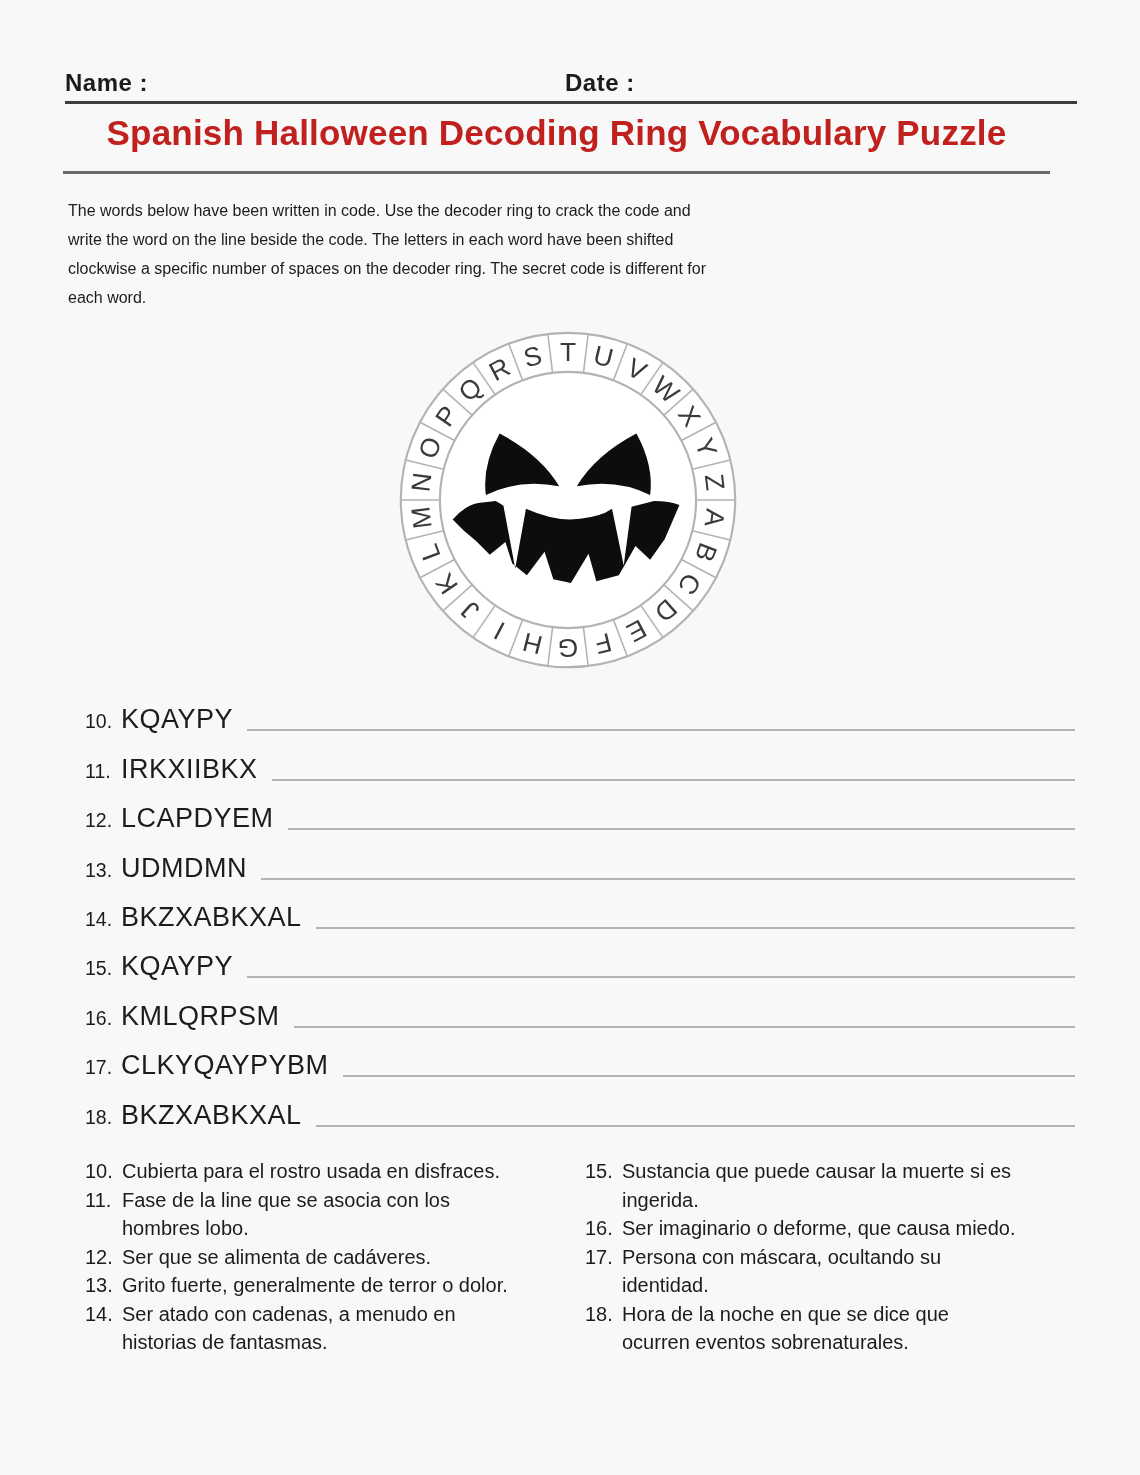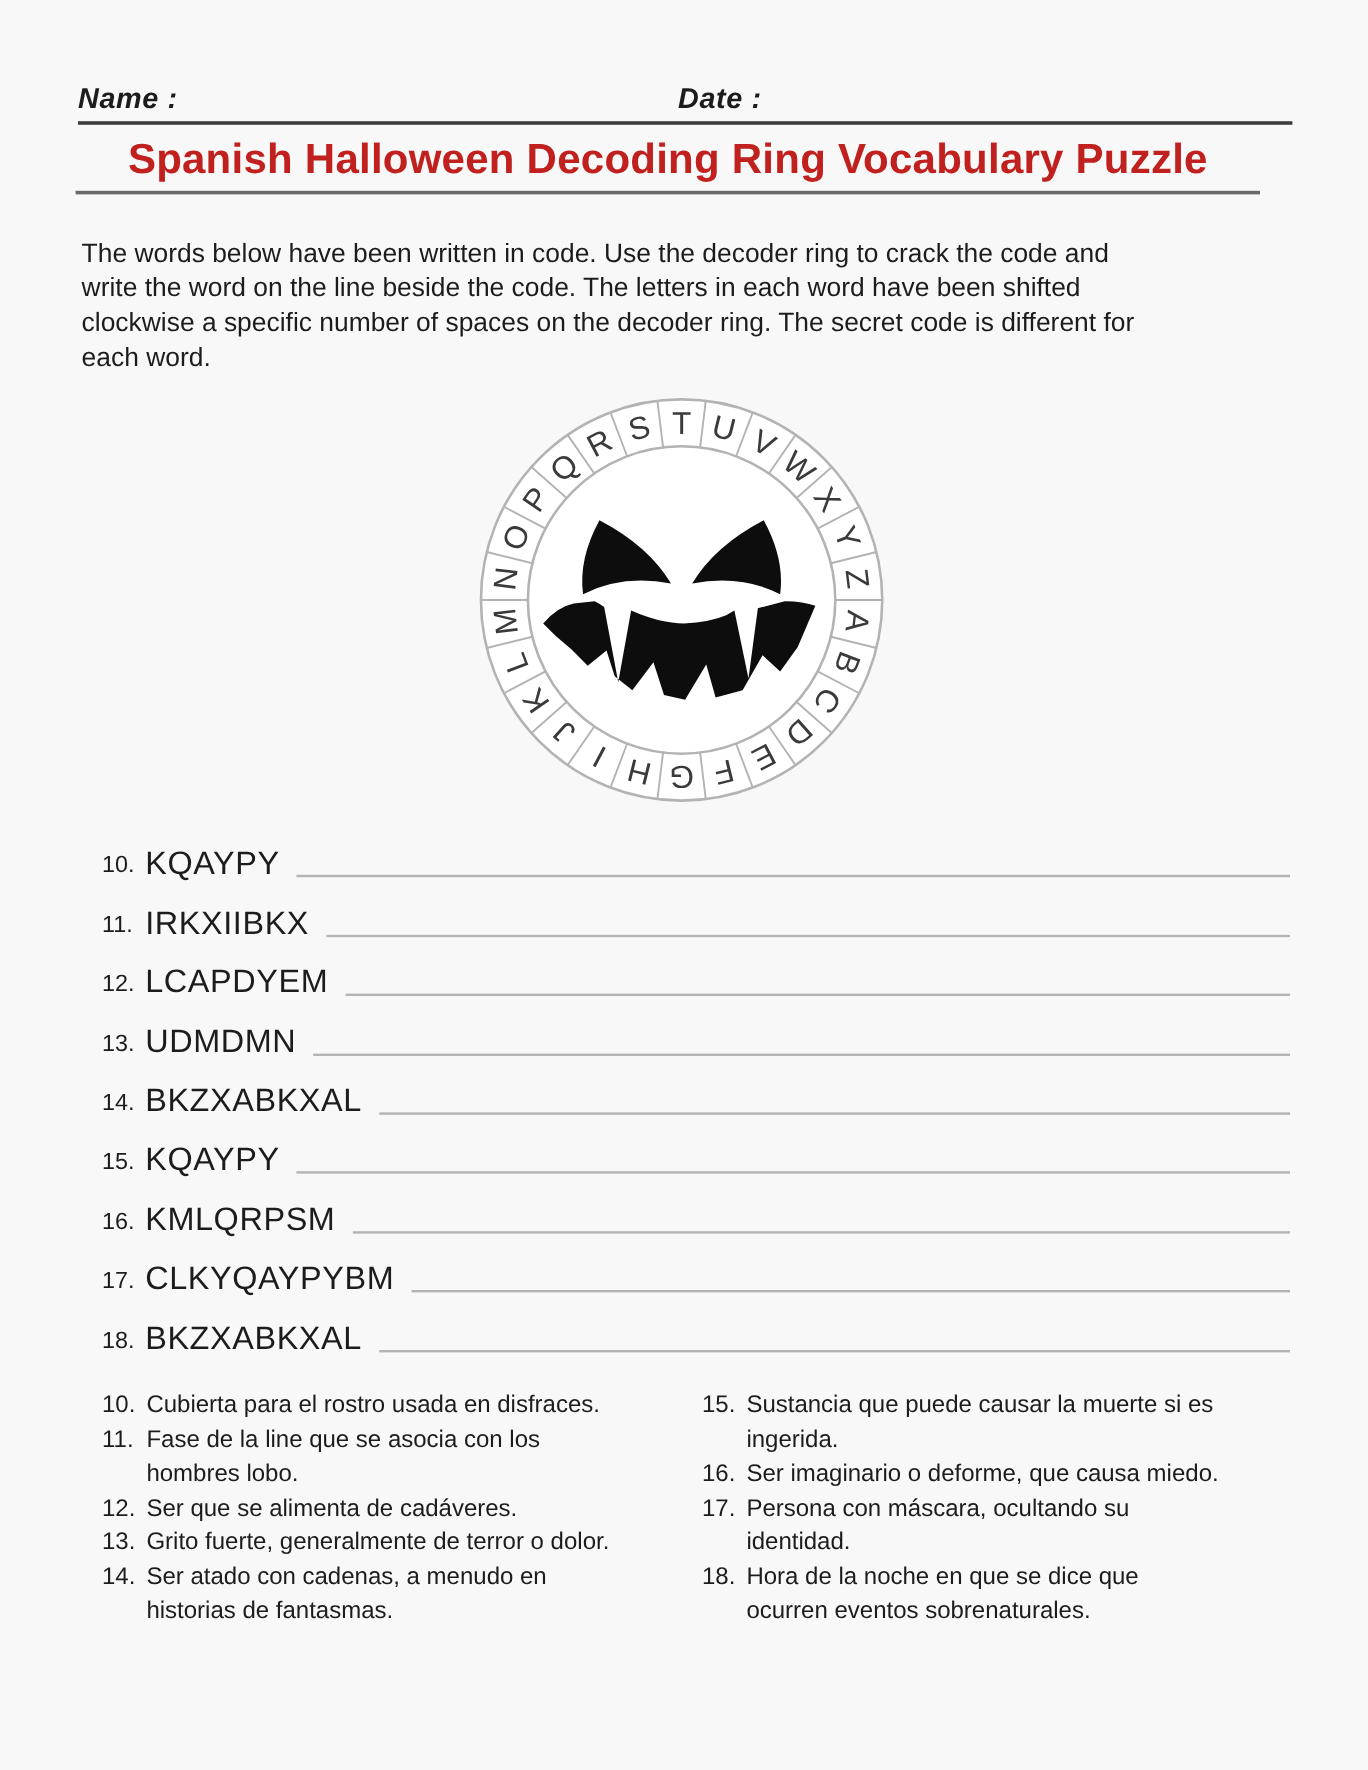--- a/index.html
+++ b/index.html
@@ -23,40 +23,39 @@
 
   
   .header{
     position:absolute;left:65px;top:70px;width:1012px;
     border-bottom:3px solid var(--c-header_rule);
     padding-bottom:5px;
   }
   .hdr-label{
     font-size:24px;font-weight:bold;line-height:26px;letter-spacing:0.5px;
     display:inline-block;
-    font-style:italic;
   }
   .hdr-label.date{position:absolute;left:500px;top:0;}
 
   
   .title-wrap{
     position:absolute;left:63px;top:112px;width:987px;
     text-align:center;
     border-bottom:3px solid var(--c-title_rule);
-    padding-bottom:5px;
+    padding-bottom:17px;
   }
   h1.title{
     margin:0;font-size:35px;line-height:42px;font-weight:bold;
     color:var(--c-title);letter-spacing:0.2px;
   }
 
   
   .instructions{
     position:absolute;left:68px;top:196px;width:1005px;
-    margin:0;font-size:22px;line-height:29px;
+    margin:0;font-size:16px;line-height:29px;
     white-space:pre-line;
   }
 
   
   .ring-wrap{position:absolute;left:392px;top:324px;width:352px;height:352px;}
   .ring-outer{fill:#ffffff;stroke:var(--c-ring_line);stroke-width:2.2;}
   .ring-inner{fill:#ffffff;stroke:var(--c-ring_line);stroke-width:2.2;}
   #ring-dividers line{stroke:var(--c-ring_line);stroke-width:1.6;}
   #ring-letters text{
     font-family:"Liberation Sans",sans-serif;

